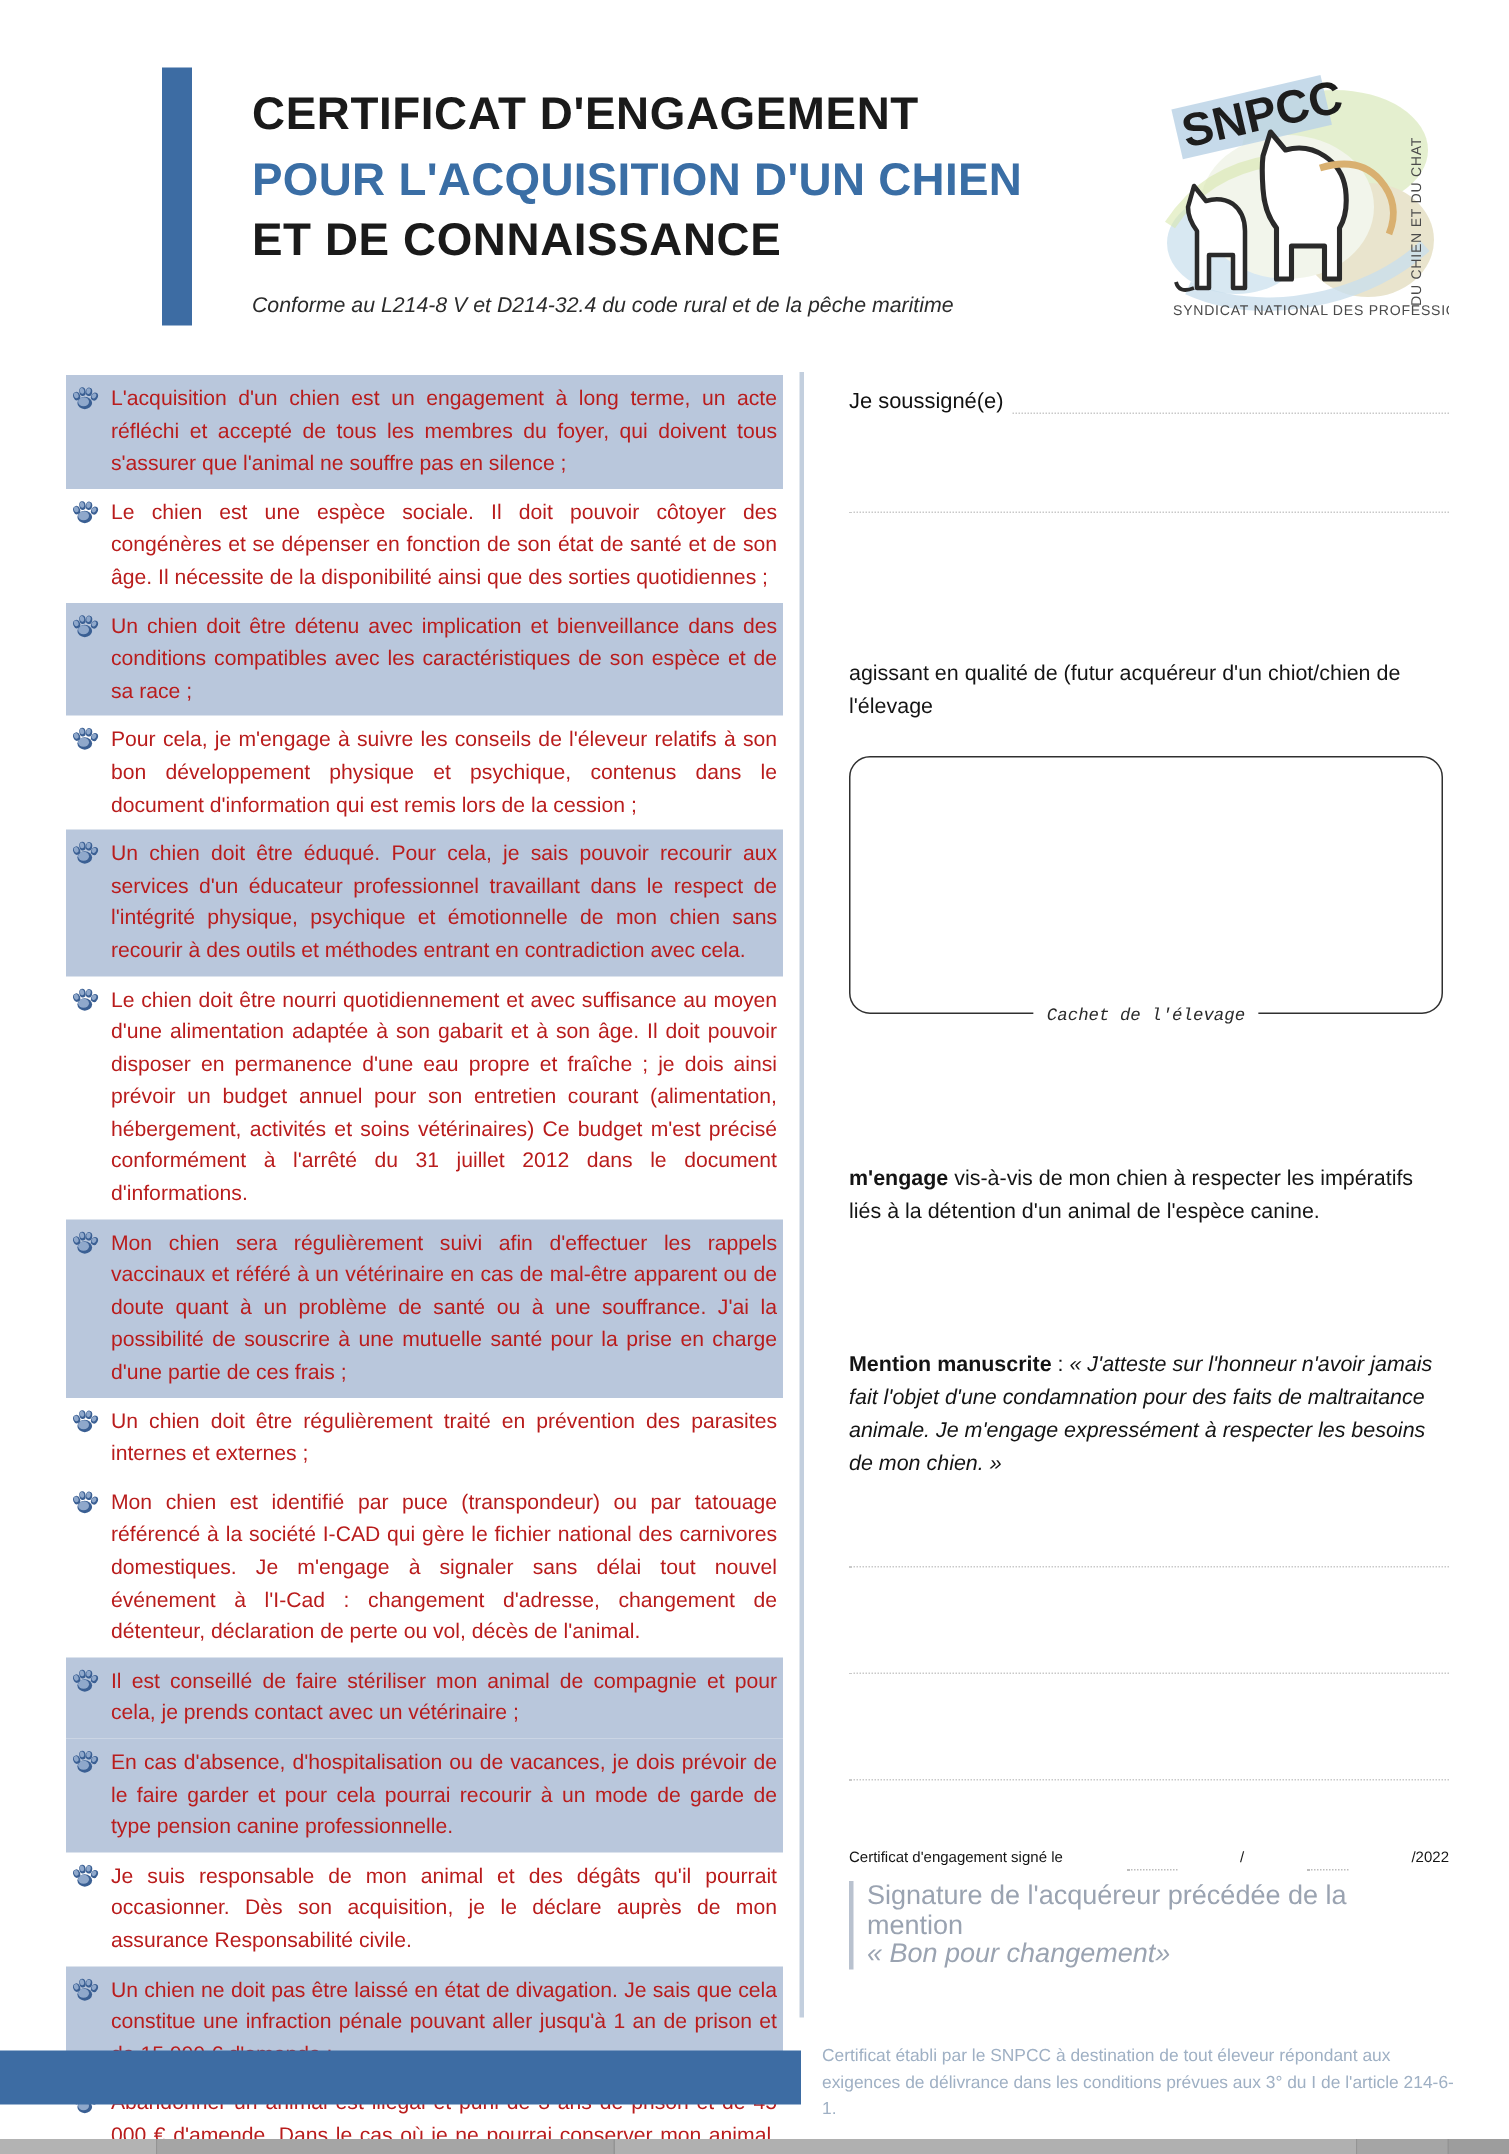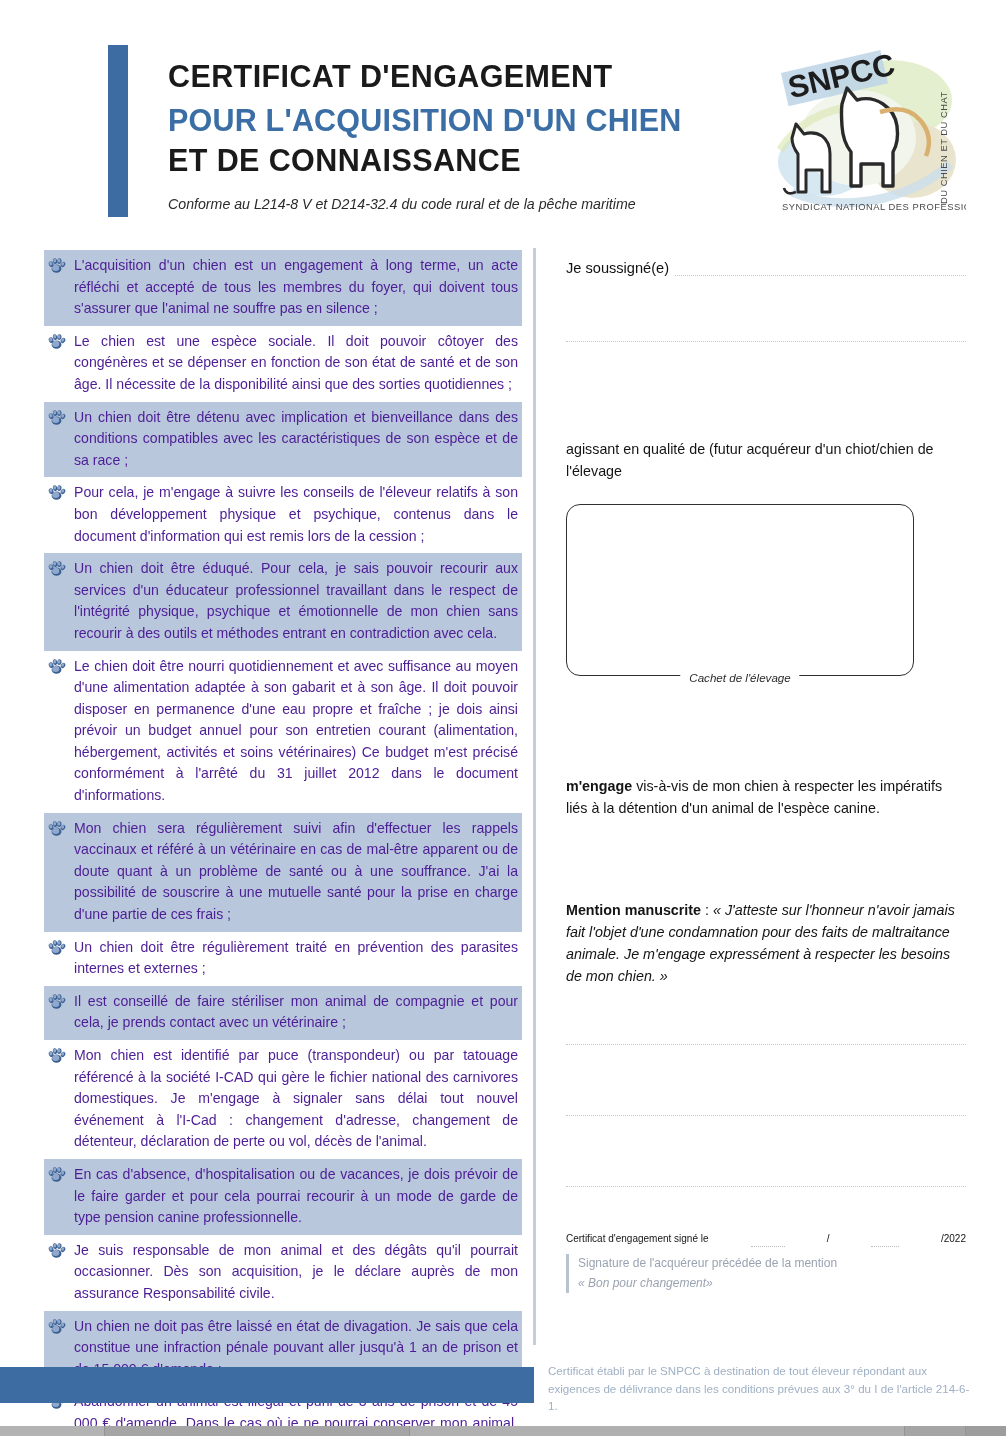--- a/index.html
+++ b/index.html
@@ -85,21 +85,21 @@
   .left-col {
     position: absolute;
     left: 44px; top: 250px;
     width: 478px;
   }
   .bullet {
     position: relative;
     padding: 5px 4px 6px 30px;
     font-size: 14.1px;
     line-height: 21.6px;
-    color: #4c1d95;
+    color: #b91c1c;
     text-align: justify;
     box-sizing: border-box;
   }
   .bullet.shaded { background: #b9c7dc; }
   .paw {
     position: absolute;
     left: 3px;
     top: 6px;
     width: 19px;
     height: 19px;
@@ -137,26 +137,27 @@
   .rtext {
     font-size: 14.3px;
     line-height: 22px;
     color: #141414;
     margin-top: 44px;
   }
   .rtext b { font-weight: bold; }
   .ital { font-style: italic; }
 
   .stamp-box {
-    width: 348px;
+    width: 396px;
     height: 172px;
     border: 1.6px solid #303030;
     border-radius: 14px;
     position: relative;
     box-sizing: border-box;
+    font-family: Liberation Mono, monospace;
   }
   .stamp-caption {
     position: absolute;
     left: 50%;
     bottom: -9px;
     transform: translateX(-50%);
     background: #ffffff;
     padding: 0 9px;
     font-size: 11.6px;
     font-style: italic;
@@ -177,21 +178,21 @@
     width: 62px;
     border-bottom: 1.4px dotted #bdbdbd;
     height: 13px;
     margin: 0 3px;
   }
   .sign-blank.small { width: 50px; }
   .sign-note {
     margin-top: 7px;
     border-left: 3px solid #b9c2cf;
     padding-left: 9px;
-    font-size: 12px;
+    font-size: 18px;
     line-height: 19.5px;
     color: #9aa3b1;
   }
 
   
   .footer-bar {
     position: absolute;
     left: 0px; top: 1367px;
     width: 534px; height: 36px;
     background: #3d6ca3;
@@ -368,48 +369,48 @@
             <ellipse cx="5.2" cy="10.2" rx="2.9" ry="3.6" fill="#3a5f93" transform="rotate(-22 5.2 10.2)"></ellipse>
             <ellipse cx="4.8" cy="9.6" rx="1.9" ry="2.4" fill="#8fa8cb" transform="rotate(-22 4.8 9.6)"></ellipse>
             <ellipse cx="10.1" cy="6.4" rx="2.7" ry="3.7" fill="#3a5f93" transform="rotate(-8 10.1 6.4)"></ellipse>
             <ellipse cx="9.7" cy="5.8" rx="1.8" ry="2.5" fill="#8fa8cb" transform="rotate(-8 9.7 5.8)"></ellipse>
             <ellipse cx="15.6" cy="6.6" rx="2.7" ry="3.6" fill="#3a5f93" transform="rotate(10 15.6 6.6)"></ellipse>
             <ellipse cx="15.2" cy="6.0" rx="1.8" ry="2.4" fill="#8fa8cb" transform="rotate(10 15.2 6.0)"></ellipse>
             <ellipse cx="20.2" cy="10.6" rx="2.8" ry="3.5" fill="#3a5f93" transform="rotate(26 20.2 10.6)"></ellipse>
             <ellipse cx="19.8" cy="10.0" rx="1.8" ry="2.3" fill="#8fa8cb" transform="rotate(26 19.8 10.0)"></ellipse>
           </svg>
         </span><span>Un chien doit être régulièrement traité en prévention des parasites internes et externes ;</span></div>
+      <div class="bullet"><span class="paw">
+          <svg width="19" height="19" viewBox="0 0 24 24" xmlns="http://www.w3.org/2000/svg">
+            <ellipse cx="12" cy="16" rx="6.2" ry="5.2" fill="#3a5f93"></ellipse>
+            <ellipse cx="11" cy="15" rx="4.6" ry="3.8" fill="#8fa8cb"></ellipse>
+            <ellipse cx="5.2" cy="10.2" rx="2.9" ry="3.6" fill="#3a5f93" transform="rotate(-22 5.2 10.2)"></ellipse>
+            <ellipse cx="4.8" cy="9.6" rx="1.9" ry="2.4" fill="#8fa8cb" transform="rotate(-22 4.8 9.6)"></ellipse>
+            <ellipse cx="10.1" cy="6.4" rx="2.7" ry="3.7" fill="#3a5f93" transform="rotate(-8 10.1 6.4)"></ellipse>
+            <ellipse cx="9.7" cy="5.8" rx="1.8" ry="2.5" fill="#8fa8cb" transform="rotate(-8 9.7 5.8)"></ellipse>
+            <ellipse cx="15.6" cy="6.6" rx="2.7" ry="3.6" fill="#3a5f93" transform="rotate(10 15.6 6.6)"></ellipse>
+            <ellipse cx="15.2" cy="6.0" rx="1.8" ry="2.4" fill="#8fa8cb" transform="rotate(10 15.2 6.0)"></ellipse>
+            <ellipse cx="20.2" cy="10.6" rx="2.8" ry="3.5" fill="#3a5f93" transform="rotate(26 20.2 10.6)"></ellipse>
+            <ellipse cx="19.8" cy="10.0" rx="1.8" ry="2.3" fill="#8fa8cb" transform="rotate(26 19.8 10.0)"></ellipse>
+          </svg>
+        </span><span>Mon chien est identifié par puce (transpondeur) ou par tatouage référencé à la société I-CAD qui gère le fichier national des carnivores domestiques. Je m'engage à signaler sans délai tout nouvel événement à l'I-Cad : changement d'adresse, changement de détenteur, déclaration de perte ou vol, décès de l'animal.</span></div>
       <div class="bullet shaded"><span class="paw">
           <svg width="19" height="19" viewBox="0 0 24 24" xmlns="http://www.w3.org/2000/svg">
             <ellipse cx="12" cy="16" rx="6.2" ry="5.2" fill="#3a5f93"></ellipse>
             <ellipse cx="11" cy="15" rx="4.6" ry="3.8" fill="#8fa8cb"></ellipse>
             <ellipse cx="5.2" cy="10.2" rx="2.9" ry="3.6" fill="#3a5f93" transform="rotate(-22 5.2 10.2)"></ellipse>
             <ellipse cx="4.8" cy="9.6" rx="1.9" ry="2.4" fill="#8fa8cb" transform="rotate(-22 4.8 9.6)"></ellipse>
             <ellipse cx="10.1" cy="6.4" rx="2.7" ry="3.7" fill="#3a5f93" transform="rotate(-8 10.1 6.4)"></ellipse>
             <ellipse cx="9.7" cy="5.8" rx="1.8" ry="2.5" fill="#8fa8cb" transform="rotate(-8 9.7 5.8)"></ellipse>
             <ellipse cx="15.6" cy="6.6" rx="2.7" ry="3.6" fill="#3a5f93" transform="rotate(10 15.6 6.6)"></ellipse>
             <ellipse cx="15.2" cy="6.0" rx="1.8" ry="2.4" fill="#8fa8cb" transform="rotate(10 15.2 6.0)"></ellipse>
             <ellipse cx="20.2" cy="10.6" rx="2.8" ry="3.5" fill="#3a5f93" transform="rotate(26 20.2 10.6)"></ellipse>
             <ellipse cx="19.8" cy="10.0" rx="1.8" ry="2.3" fill="#8fa8cb" transform="rotate(26 19.8 10.0)"></ellipse>
           </svg>
         </span><span>Il est conseillé de faire stériliser mon animal de compagnie et pour cela, je prends contact avec un vétérinaire ;</span></div>
-      <div class="bullet"><span class="paw">
-          <svg width="19" height="19" viewBox="0 0 24 24" xmlns="http://www.w3.org/2000/svg">
-            <ellipse cx="12" cy="16" rx="6.2" ry="5.2" fill="#3a5f93"></ellipse>
-            <ellipse cx="11" cy="15" rx="4.6" ry="3.8" fill="#8fa8cb"></ellipse>
-            <ellipse cx="5.2" cy="10.2" rx="2.9" ry="3.6" fill="#3a5f93" transform="rotate(-22 5.2 10.2)"></ellipse>
-            <ellipse cx="4.8" cy="9.6" rx="1.9" ry="2.4" fill="#8fa8cb" transform="rotate(-22 4.8 9.6)"></ellipse>
-            <ellipse cx="10.1" cy="6.4" rx="2.7" ry="3.7" fill="#3a5f93" transform="rotate(-8 10.1 6.4)"></ellipse>
-            <ellipse cx="9.7" cy="5.8" rx="1.8" ry="2.5" fill="#8fa8cb" transform="rotate(-8 9.7 5.8)"></ellipse>
-            <ellipse cx="15.6" cy="6.6" rx="2.7" ry="3.6" fill="#3a5f93" transform="rotate(10 15.6 6.6)"></ellipse>
-            <ellipse cx="15.2" cy="6.0" rx="1.8" ry="2.4" fill="#8fa8cb" transform="rotate(10 15.2 6.0)"></ellipse>
-            <ellipse cx="20.2" cy="10.6" rx="2.8" ry="3.5" fill="#3a5f93" transform="rotate(26 20.2 10.6)"></ellipse>
-            <ellipse cx="19.8" cy="10.0" rx="1.8" ry="2.3" fill="#8fa8cb" transform="rotate(26 19.8 10.0)"></ellipse>
-          </svg>
-        </span><span>Mon chien est identifié par puce (transpondeur) ou par tatouage référencé à la société I-CAD qui gère le fichier national des carnivores domestiques. Je m'engage à signaler sans délai tout nouvel événement à l'I-Cad : changement d'adresse, changement de détenteur, déclaration de perte ou vol, décès de l'animal.</span></div>
       <div class="bullet shaded"><span class="paw">
           <svg width="19" height="19" viewBox="0 0 24 24" xmlns="http://www.w3.org/2000/svg">
             <ellipse cx="12" cy="16" rx="6.2" ry="5.2" fill="#3a5f93"></ellipse>
             <ellipse cx="11" cy="15" rx="4.6" ry="3.8" fill="#8fa8cb"></ellipse>
             <ellipse cx="5.2" cy="10.2" rx="2.9" ry="3.6" fill="#3a5f93" transform="rotate(-22 5.2 10.2)"></ellipse>
             <ellipse cx="4.8" cy="9.6" rx="1.9" ry="2.4" fill="#8fa8cb" transform="rotate(-22 4.8 9.6)"></ellipse>
             <ellipse cx="10.1" cy="6.4" rx="2.7" ry="3.7" fill="#3a5f93" transform="rotate(-8 10.1 6.4)"></ellipse>
             <ellipse cx="9.7" cy="5.8" rx="1.8" ry="2.5" fill="#8fa8cb" transform="rotate(-8 9.7 5.8)"></ellipse>
             <ellipse cx="15.6" cy="6.6" rx="2.7" ry="3.6" fill="#3a5f93" transform="rotate(10 15.6 6.6)"></ellipse>
             <ellipse cx="15.2" cy="6.0" rx="1.8" ry="2.4" fill="#8fa8cb" transform="rotate(10 15.2 6.0)"></ellipse>

